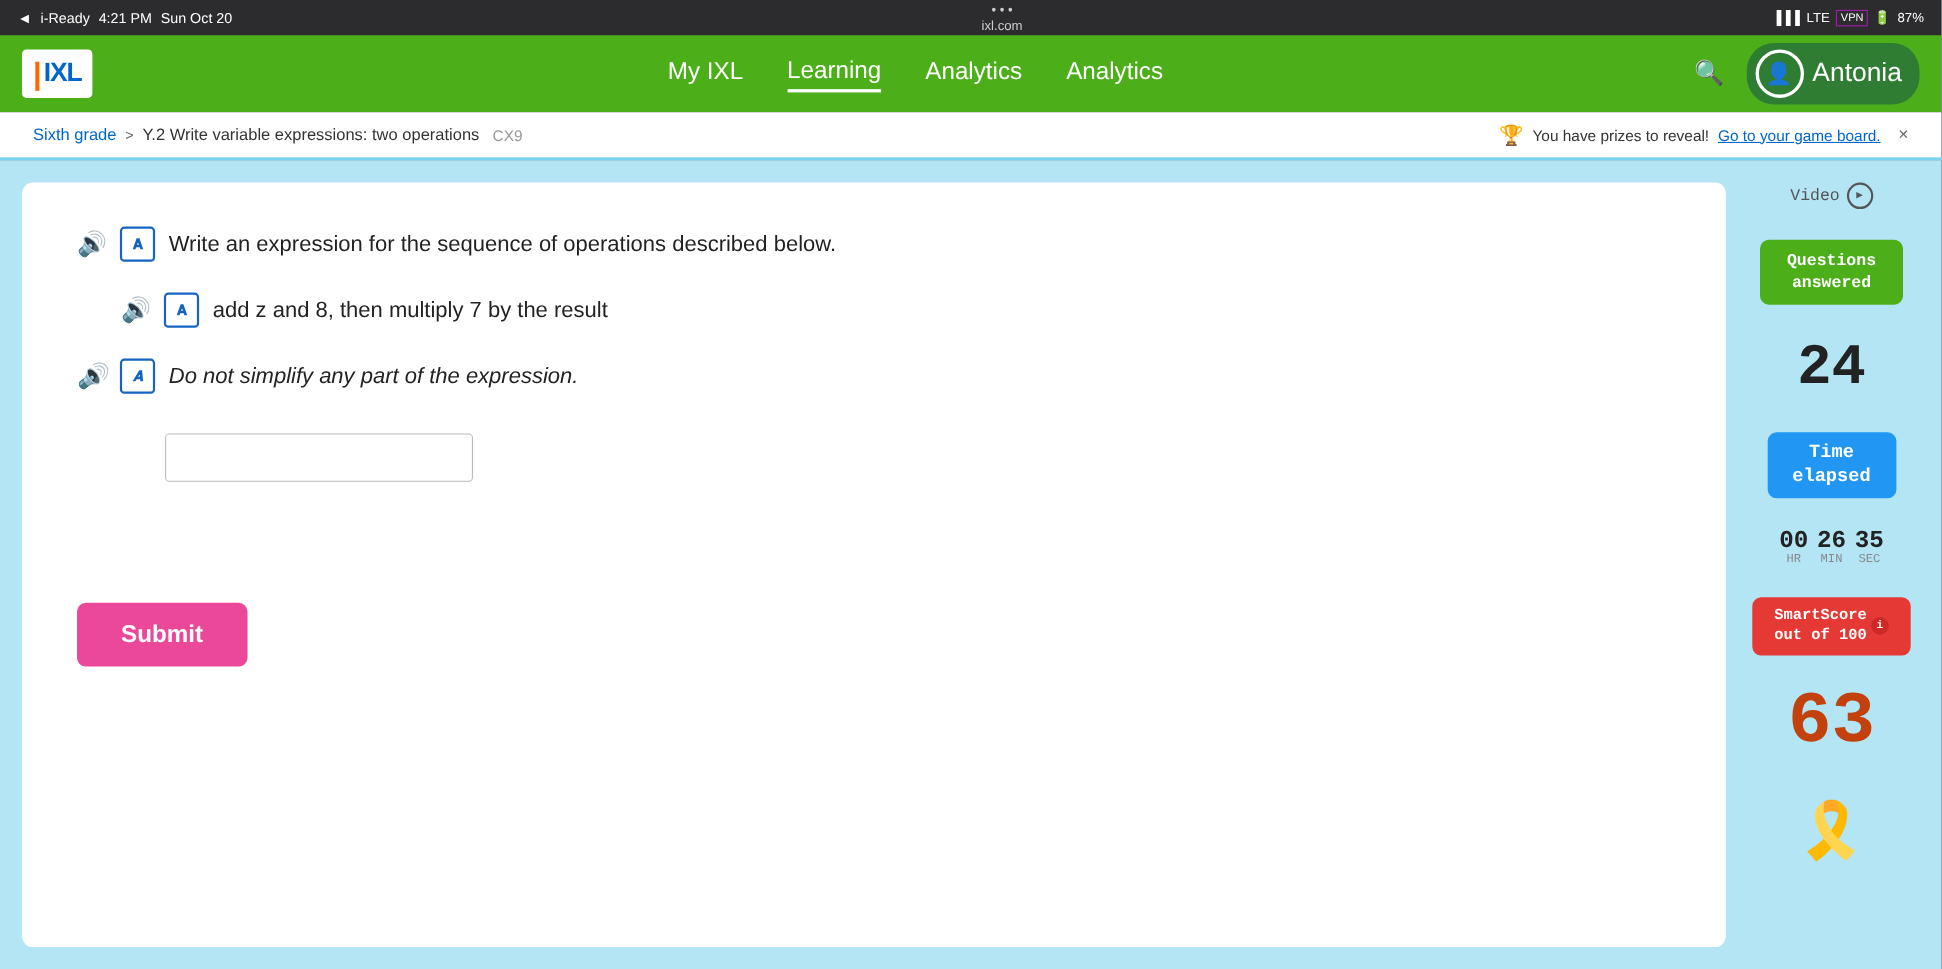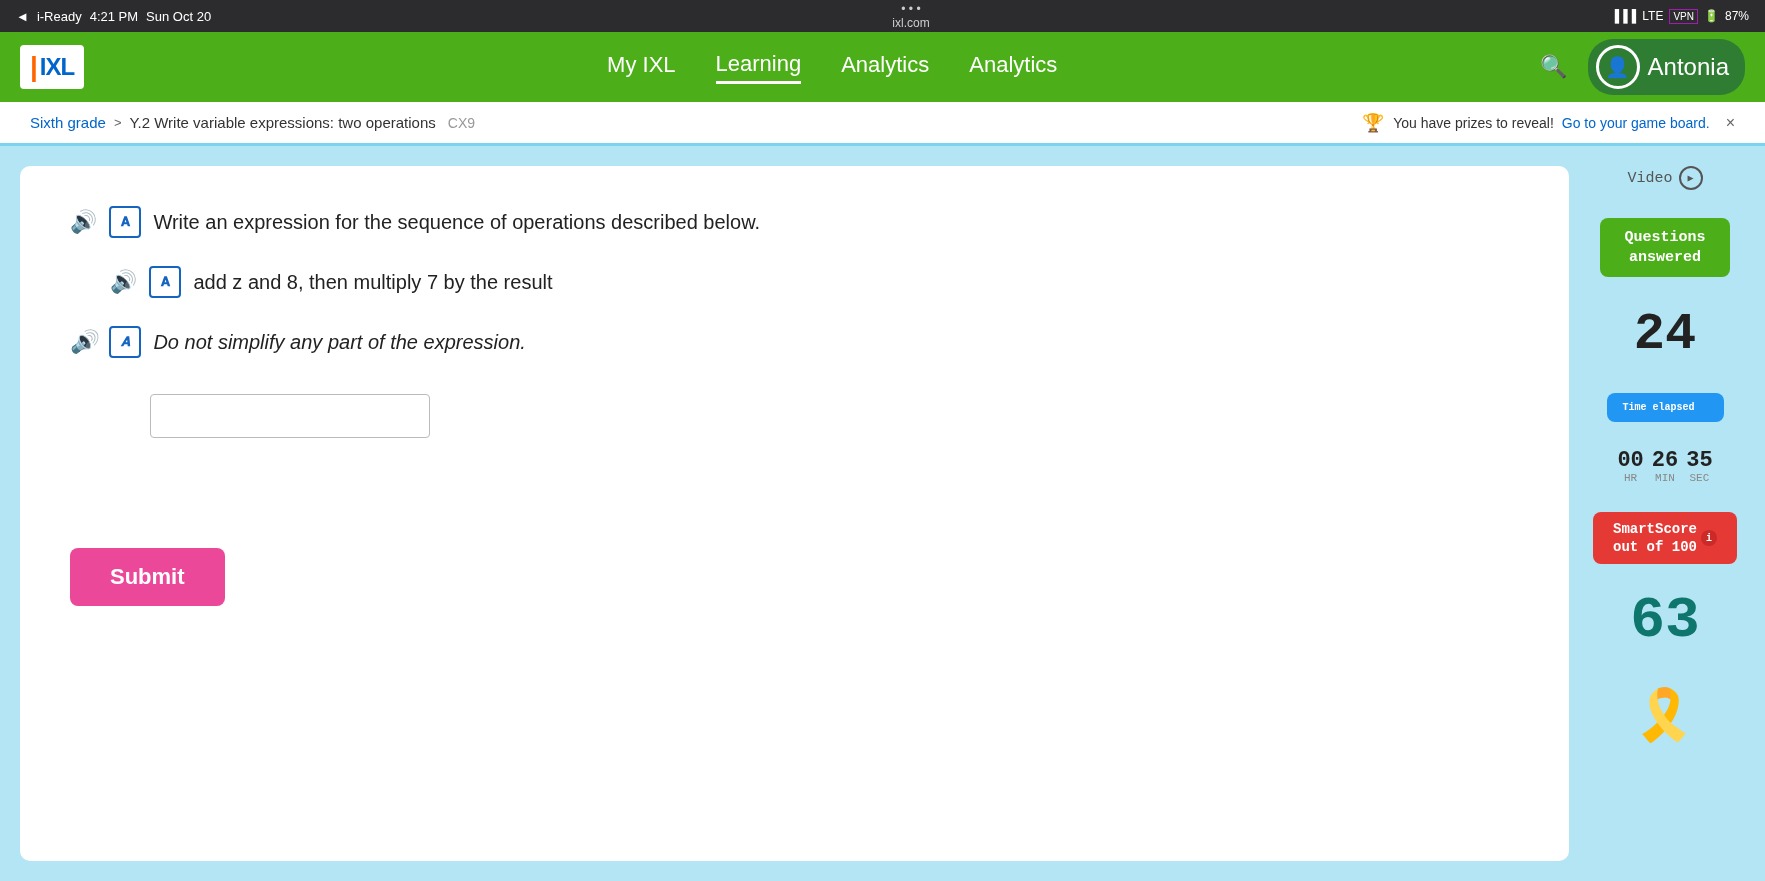--- a/index.html
+++ b/index.html
@@ -132,21 +132,21 @@
     .breadcrumb-current { color: #333; font-size: 15px; }
     .breadcrumb-code { color: #999; font-size: 14px; margin-left: 4px; }
     .prize-banner {
       display: flex;
       align-items: center;
       gap: 8px;
       font-size: 14px;
       color: #333;
     }
     .trophy-icon { color: #f59e0b; font-size: 18px; }
-    .prize-link { color: #0066cc; cursor: pointer; text-align: right; }
+    .prize-link { color: #0066cc; text-decoration: underline; cursor: pointer; text-align: right; }
     .close-btn { color: #666; cursor: pointer; font-size: 16px; margin-left: 8px; }
 
     
     .main-area {
       background: #b3e5f5;
       min-height: calc(881px - 32px - 70px - 44px);
       padding: 20px;
       display: flex;
       gap: 16px;
     }
@@ -209,21 +209,22 @@
       text-align: center;
       line-height: 1;
       margin: 4px 0;
     }
 
     .time-elapsed-btn {
       background: #2196f3;
       color: white;
       border-radius: 8px;
       padding: 8px 16px;
-      font-size: 10px;
+      text-align: center;
+      font-size: 17px;
       font-weight: 600;
       line-height: 1.3;
       width: 117px;
     }
 
     .time-display {
       display: flex;
       gap: 8px;
       align-items: flex-end;
       justify-content: center;
@@ -267,23 +268,23 @@
       border-radius: 50%;
       display: flex;
       align-items: center;
       justify-content: center;
       font-size: 10px;
       color: white;
       font-weight: 700;
     }
 
     .score-big {
-      font-size: 58px;
+      font-size: 66px;
       font-weight: 900;
-      color: #0f766e;
+      color: #c2410c;
       text-align: center;
       line-height: 1;
     }
 
     .ribbon-icon {
       text-align: center;
       font-size: 50px;
       margin-top: 8px;
     }
 

